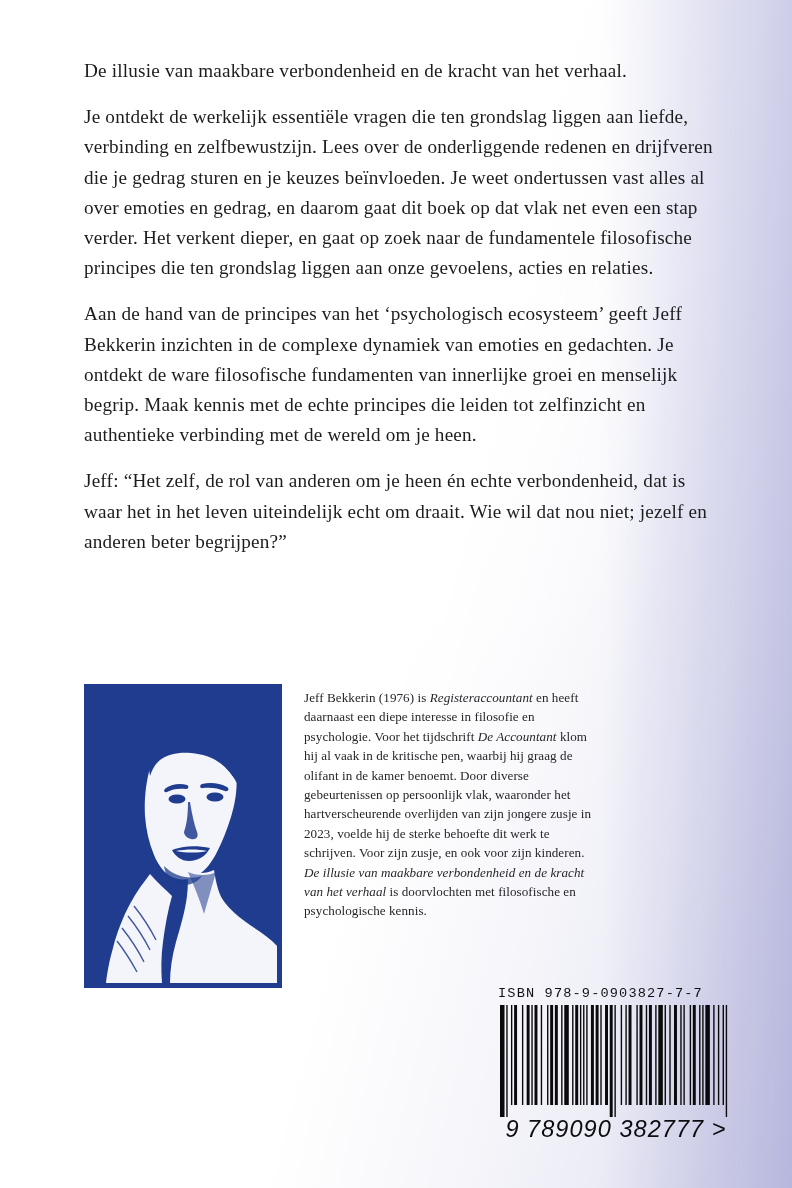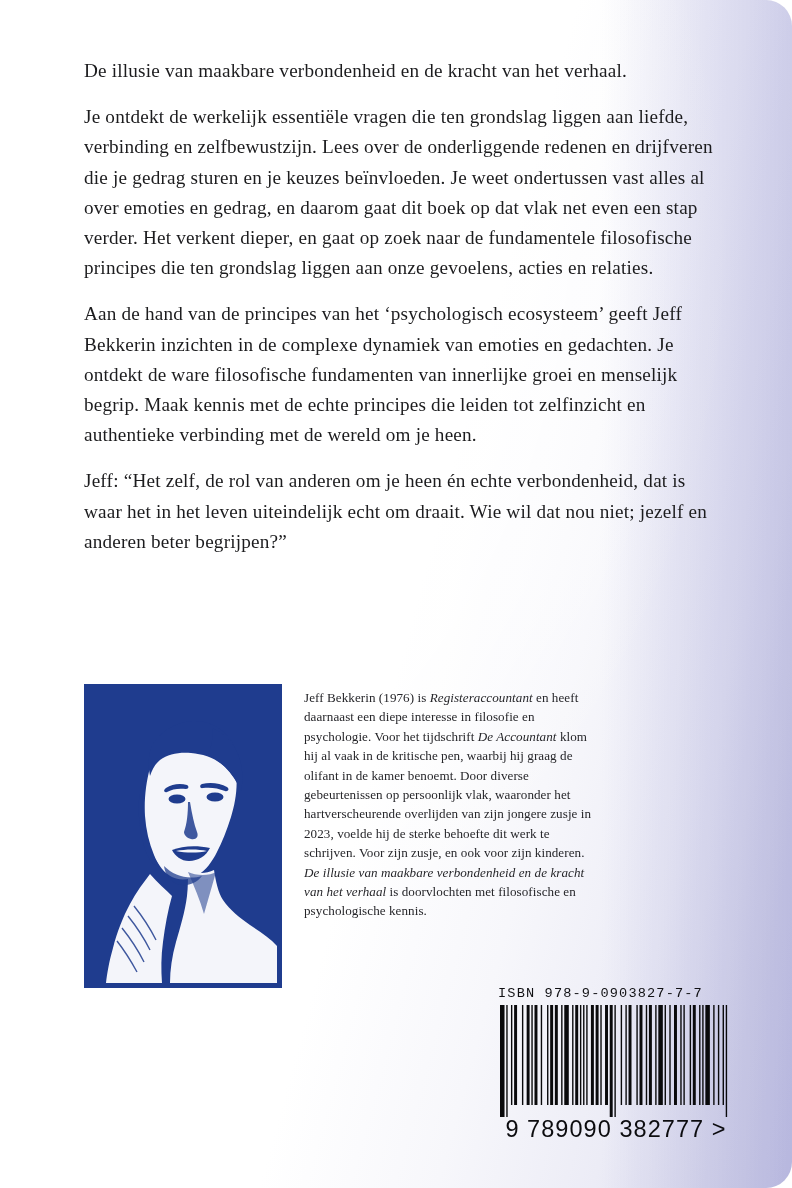--- a/index.html
+++ b/index.html
@@ -24,21 +24,20 @@
     background:
       radial-gradient(120% 95% at 0% 18%, #ffffff 0%, #ffffff 42%, rgba(255,255,255,0) 78%),
       linear-gradient(105deg,
         #ffffff 0%,
         #ffffff 52%,
         #f7f7fb 68%,
         #ececf6 82%,
         #e0e0f0 92%,
         #d9d9ee 100%);
     overflow: hidden;
-    border-radius: 26px;
   }
 
   
   #cover::after {
     content: "";
     position: absolute;
     top: 0; right: 0; bottom: 0;
     width: 190px;
     pointer-events: none;
     background: linear-gradient(90deg, rgba(224,224,242,0) 0%, rgba(214,214,238,0.55) 55%, rgba(205,205,234,0.8) 100%);
@@ -123,20 +122,21 @@
   .barcode-digits {
     font-family: "Liberation Sans", "DejaVu Sans", sans-serif;
     font-size: 23.5px;
     letter-spacing: 0.045em;
     color: #0c0c0f;
     text-align: center;
     line-height: 26px;
     margin-top: -1px;
     white-space: nowrap;
     font-weight: 400;
+    font-style: italic;
   }
 </style>
 </head>
 <body>
 
 <div id="cover">
 
   <div class="blurb">
     <p>De illusie van maakbare verbondenheid en de kracht van het verhaal.</p>
     <p>Je ontdekt de werkelijk essentiële vragen die ten grondslag liggen aan liefde, verbinding en zelfbewustzijn. Lees over de onderliggende redenen en drijfveren die je gedrag sturen en je keuzes beïnvloeden. Je weet ondertussen vast alles al over emoties en gedrag, en daarom gaat dit boek op dat vlak net even een stap verder. Het verkent dieper, en gaat op zoek naar de fundamentele filosofische principes die ten grondslag liggen aan onze gevoelens, acties en relaties.</p>

